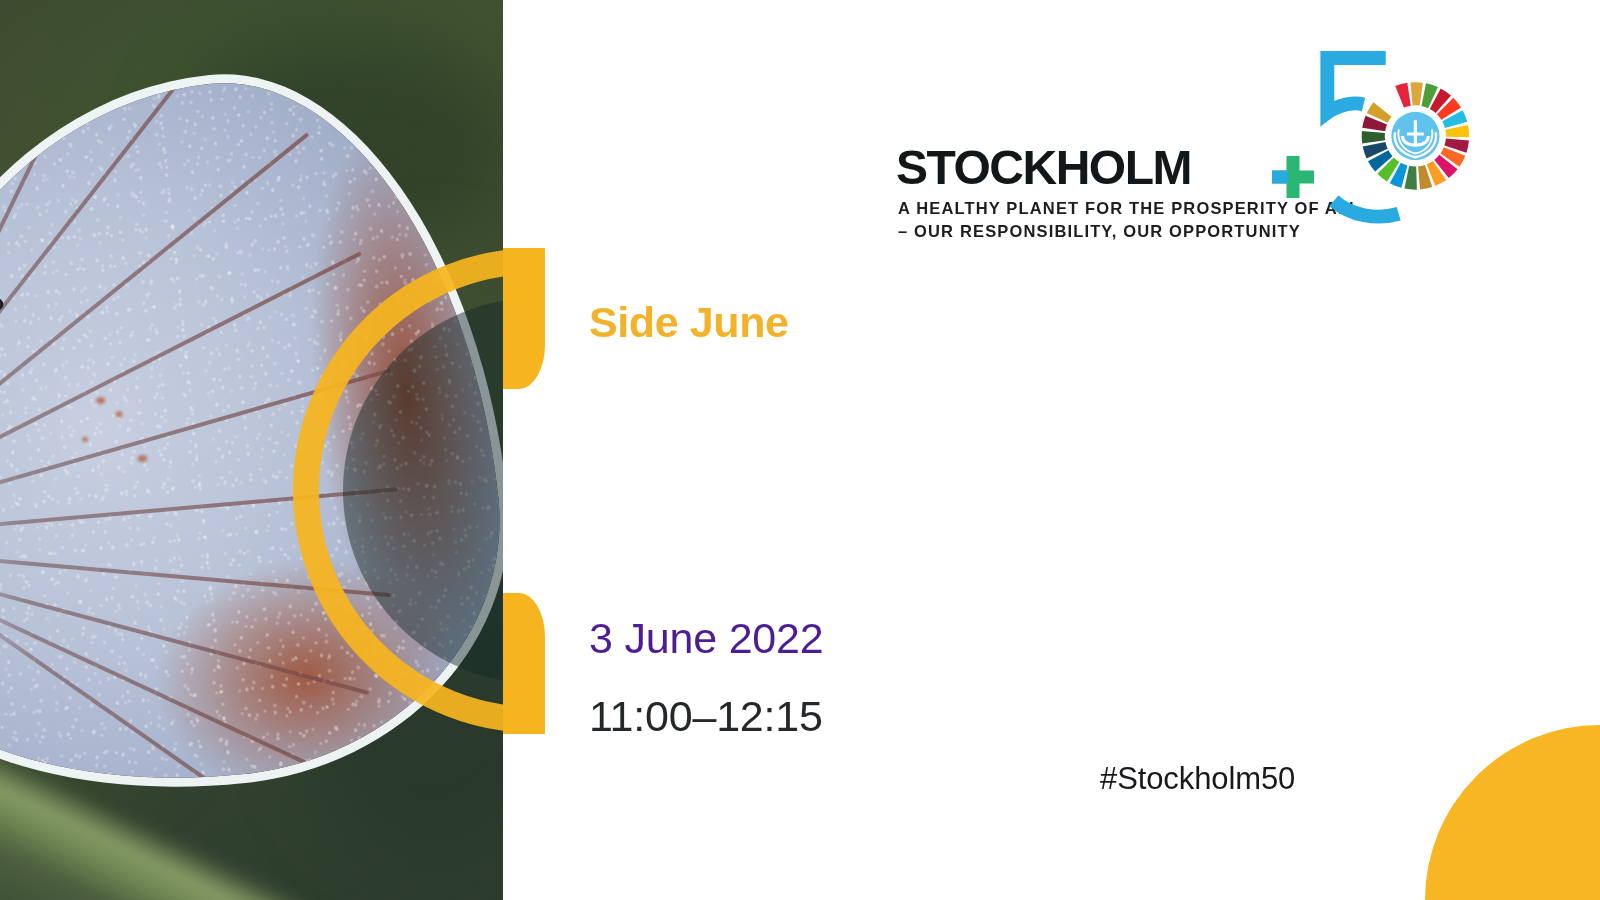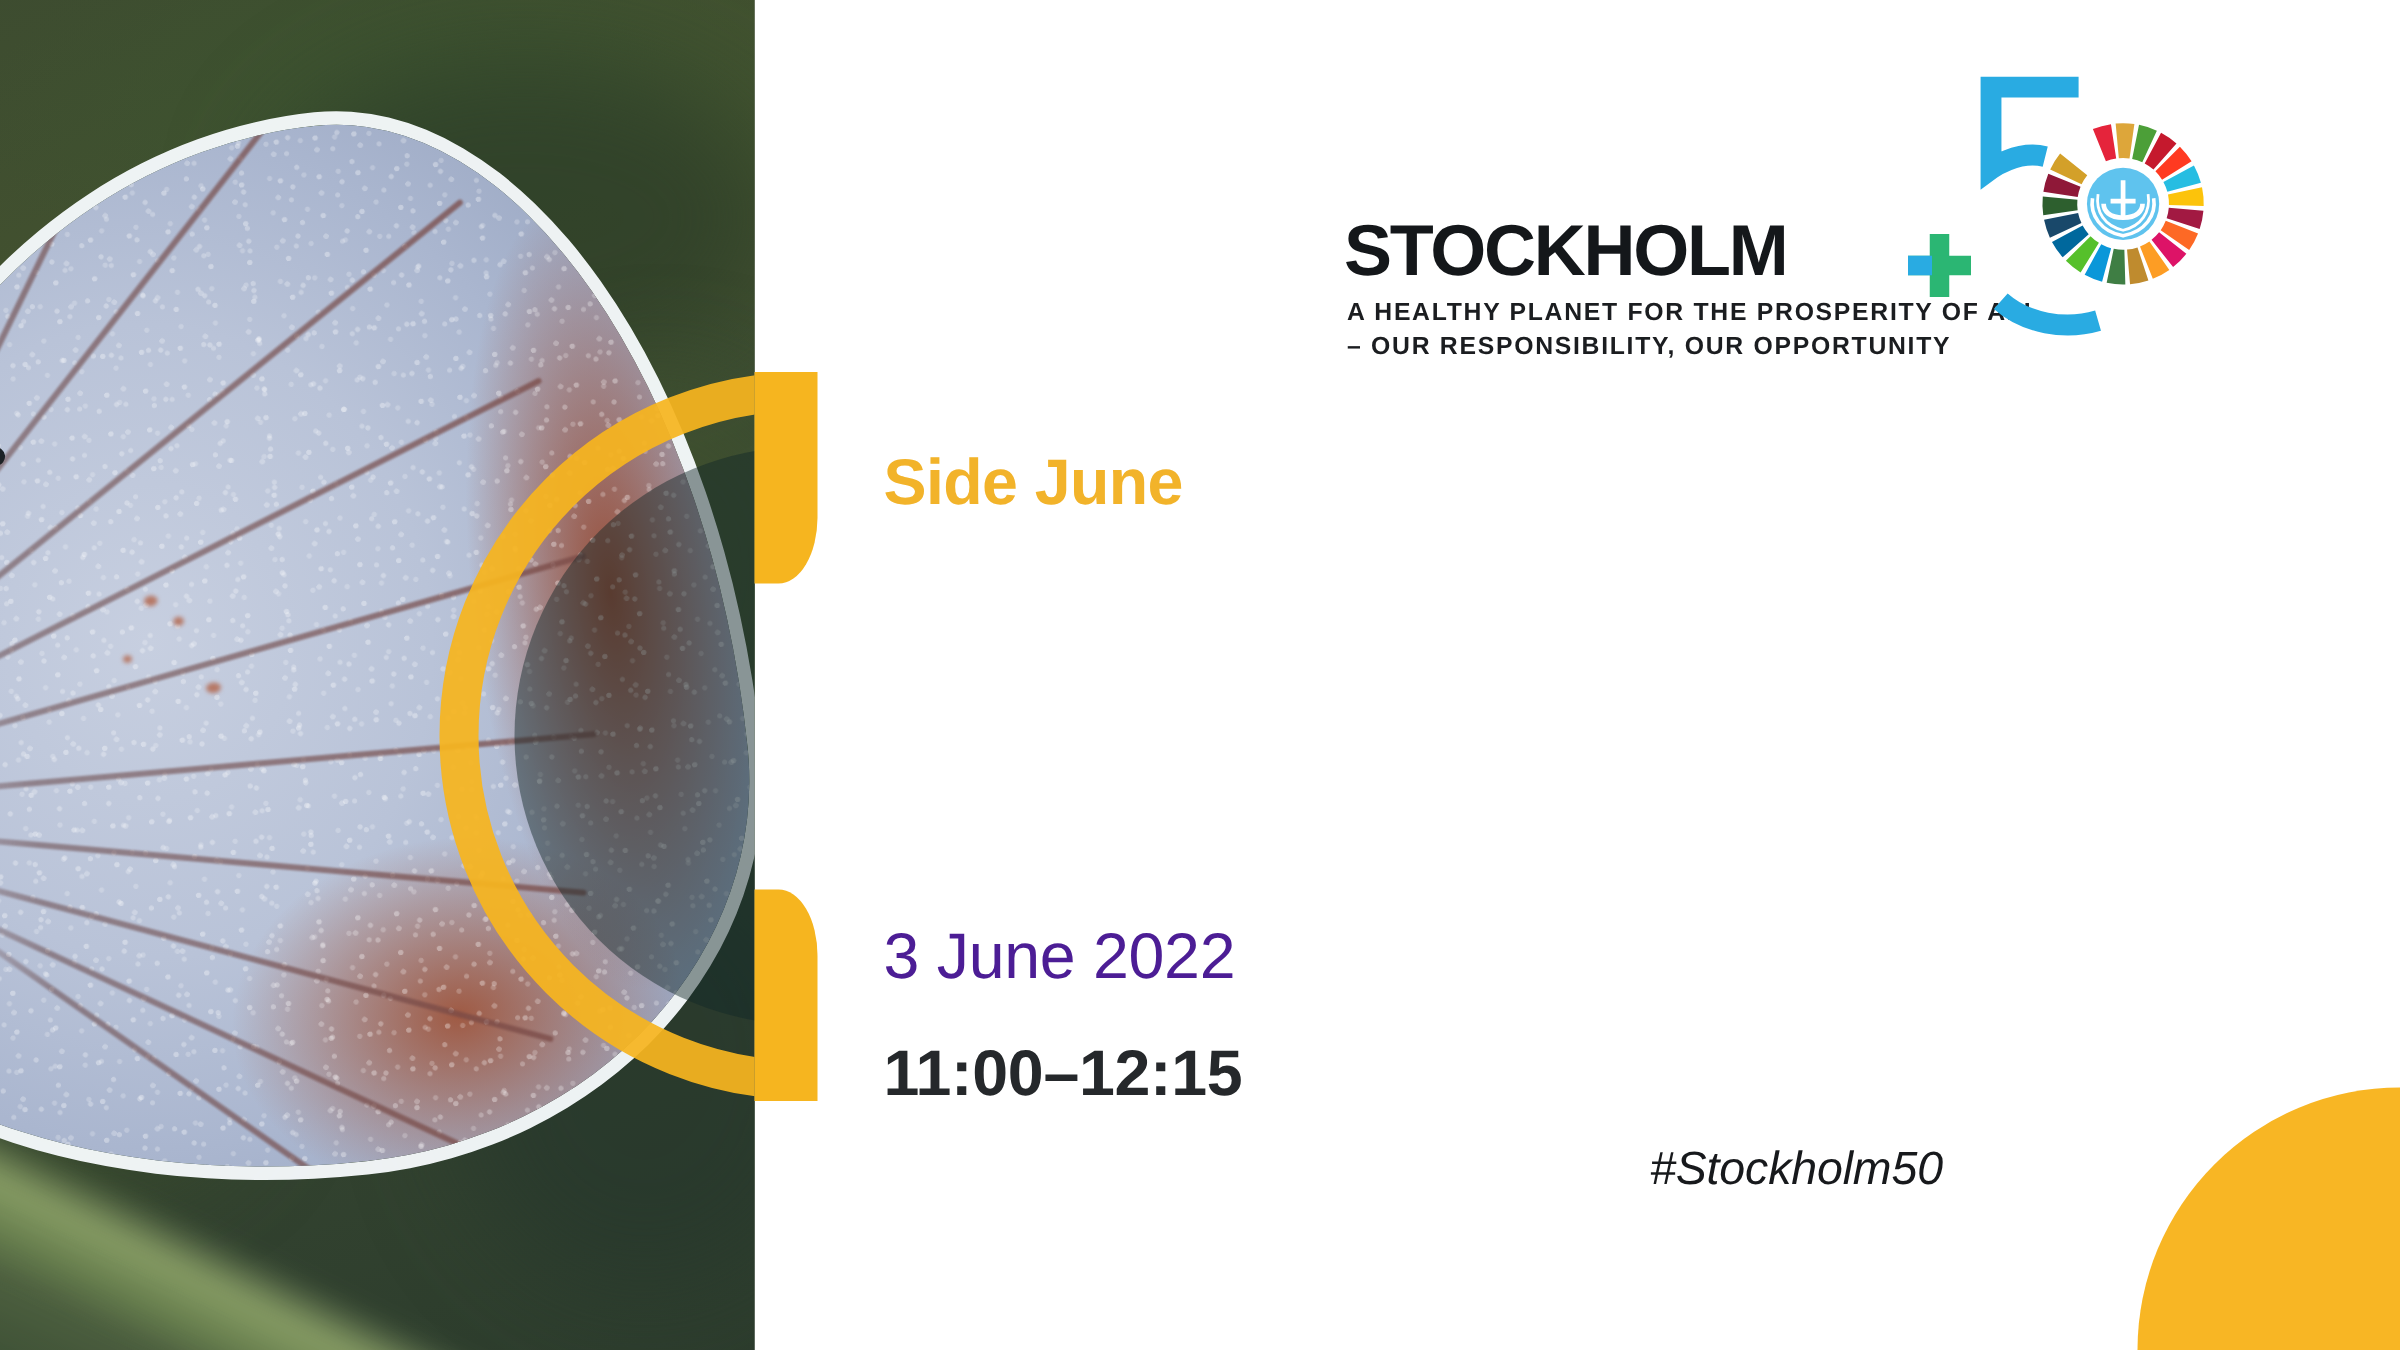--- a/index.html
+++ b/index.html
@@ -218,32 +218,31 @@
     left: 589px; top: 614px;
     font-size: 43px;
     font-weight: 400;
     color: #4c1d95;
     letter-spacing: -0.2px;
   }
   #event-time {
     position: absolute;
     left: 589px; top: 692px;
     font-size: 43px;
-    font-weight: 700;
+    font-weight: 400;
     color: #25282b;
     letter-spacing: -0.2px;
   }
   #hashtag {
     position: absolute;
     left: 1100px; top: 761px;
     font-size: 31px;
     font-weight: 500;
     color: #17191c;
     letter-spacing: -0.1px;
-    font-style: italic;
   }
   #corner-circle {
     position: absolute;
     right: -175px; bottom: -175px;
     width: 350px; height: 350px;
     border-radius: 50%;
     background: #F8B624;
   }
 </style>
 </head>

